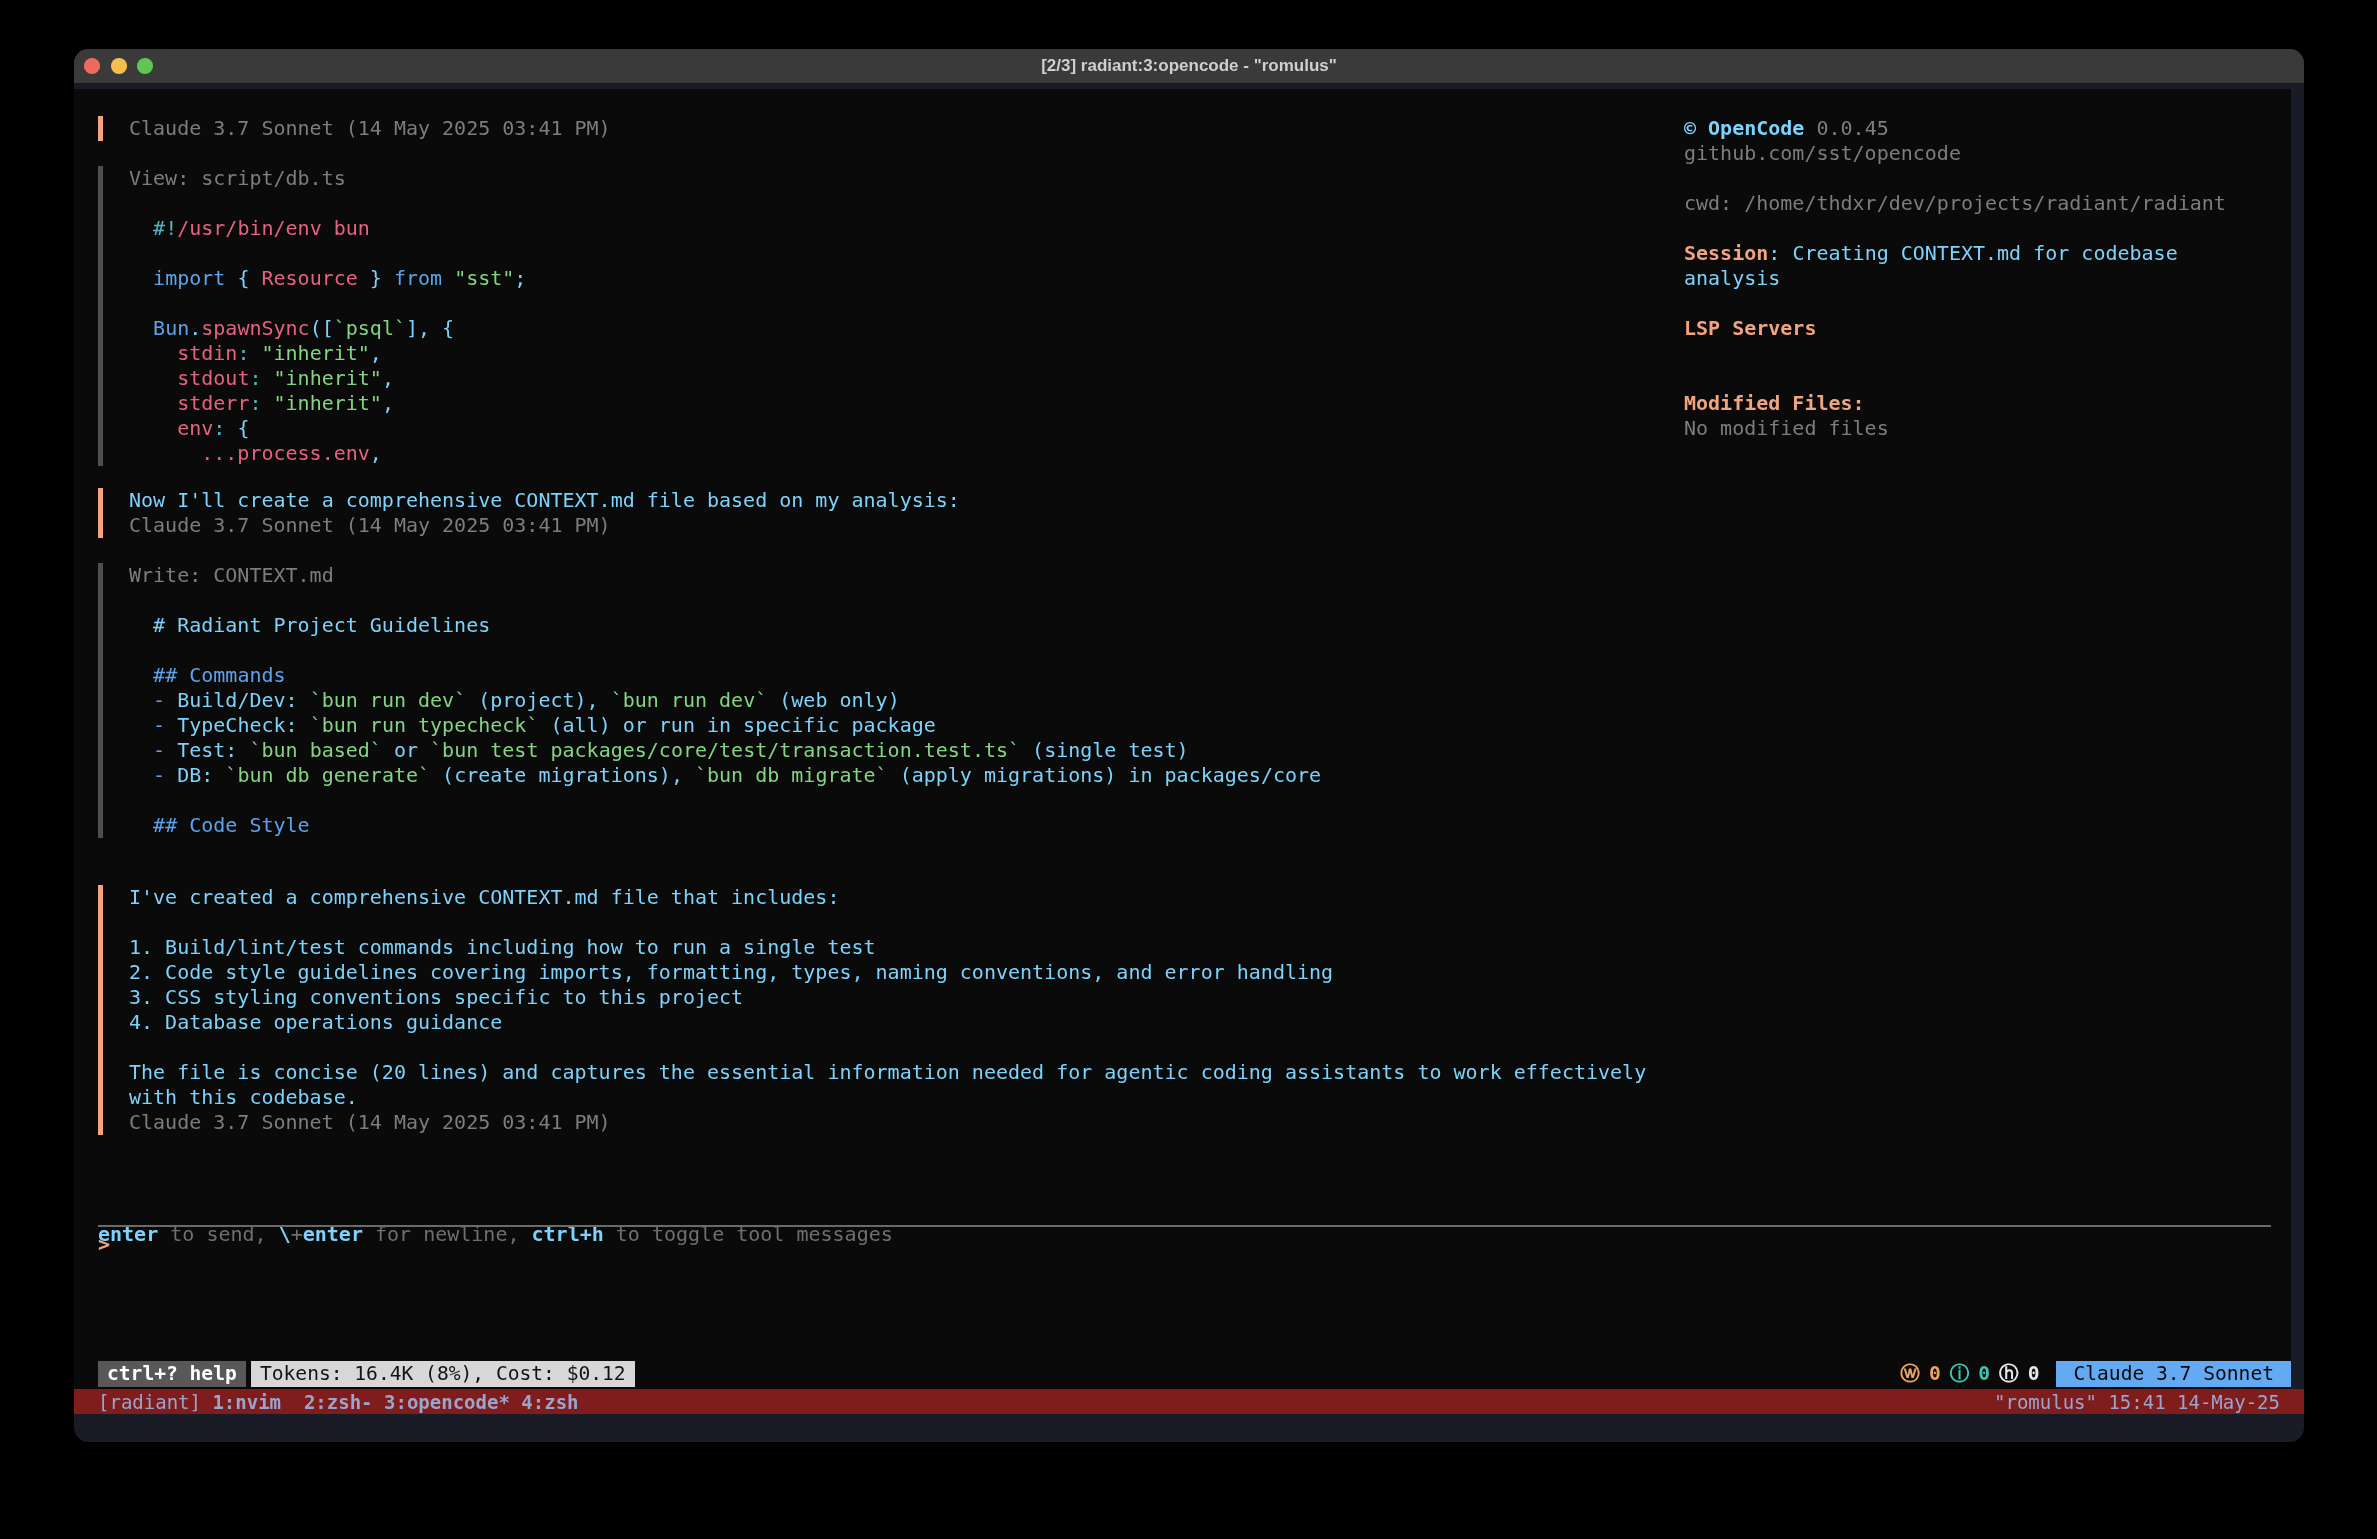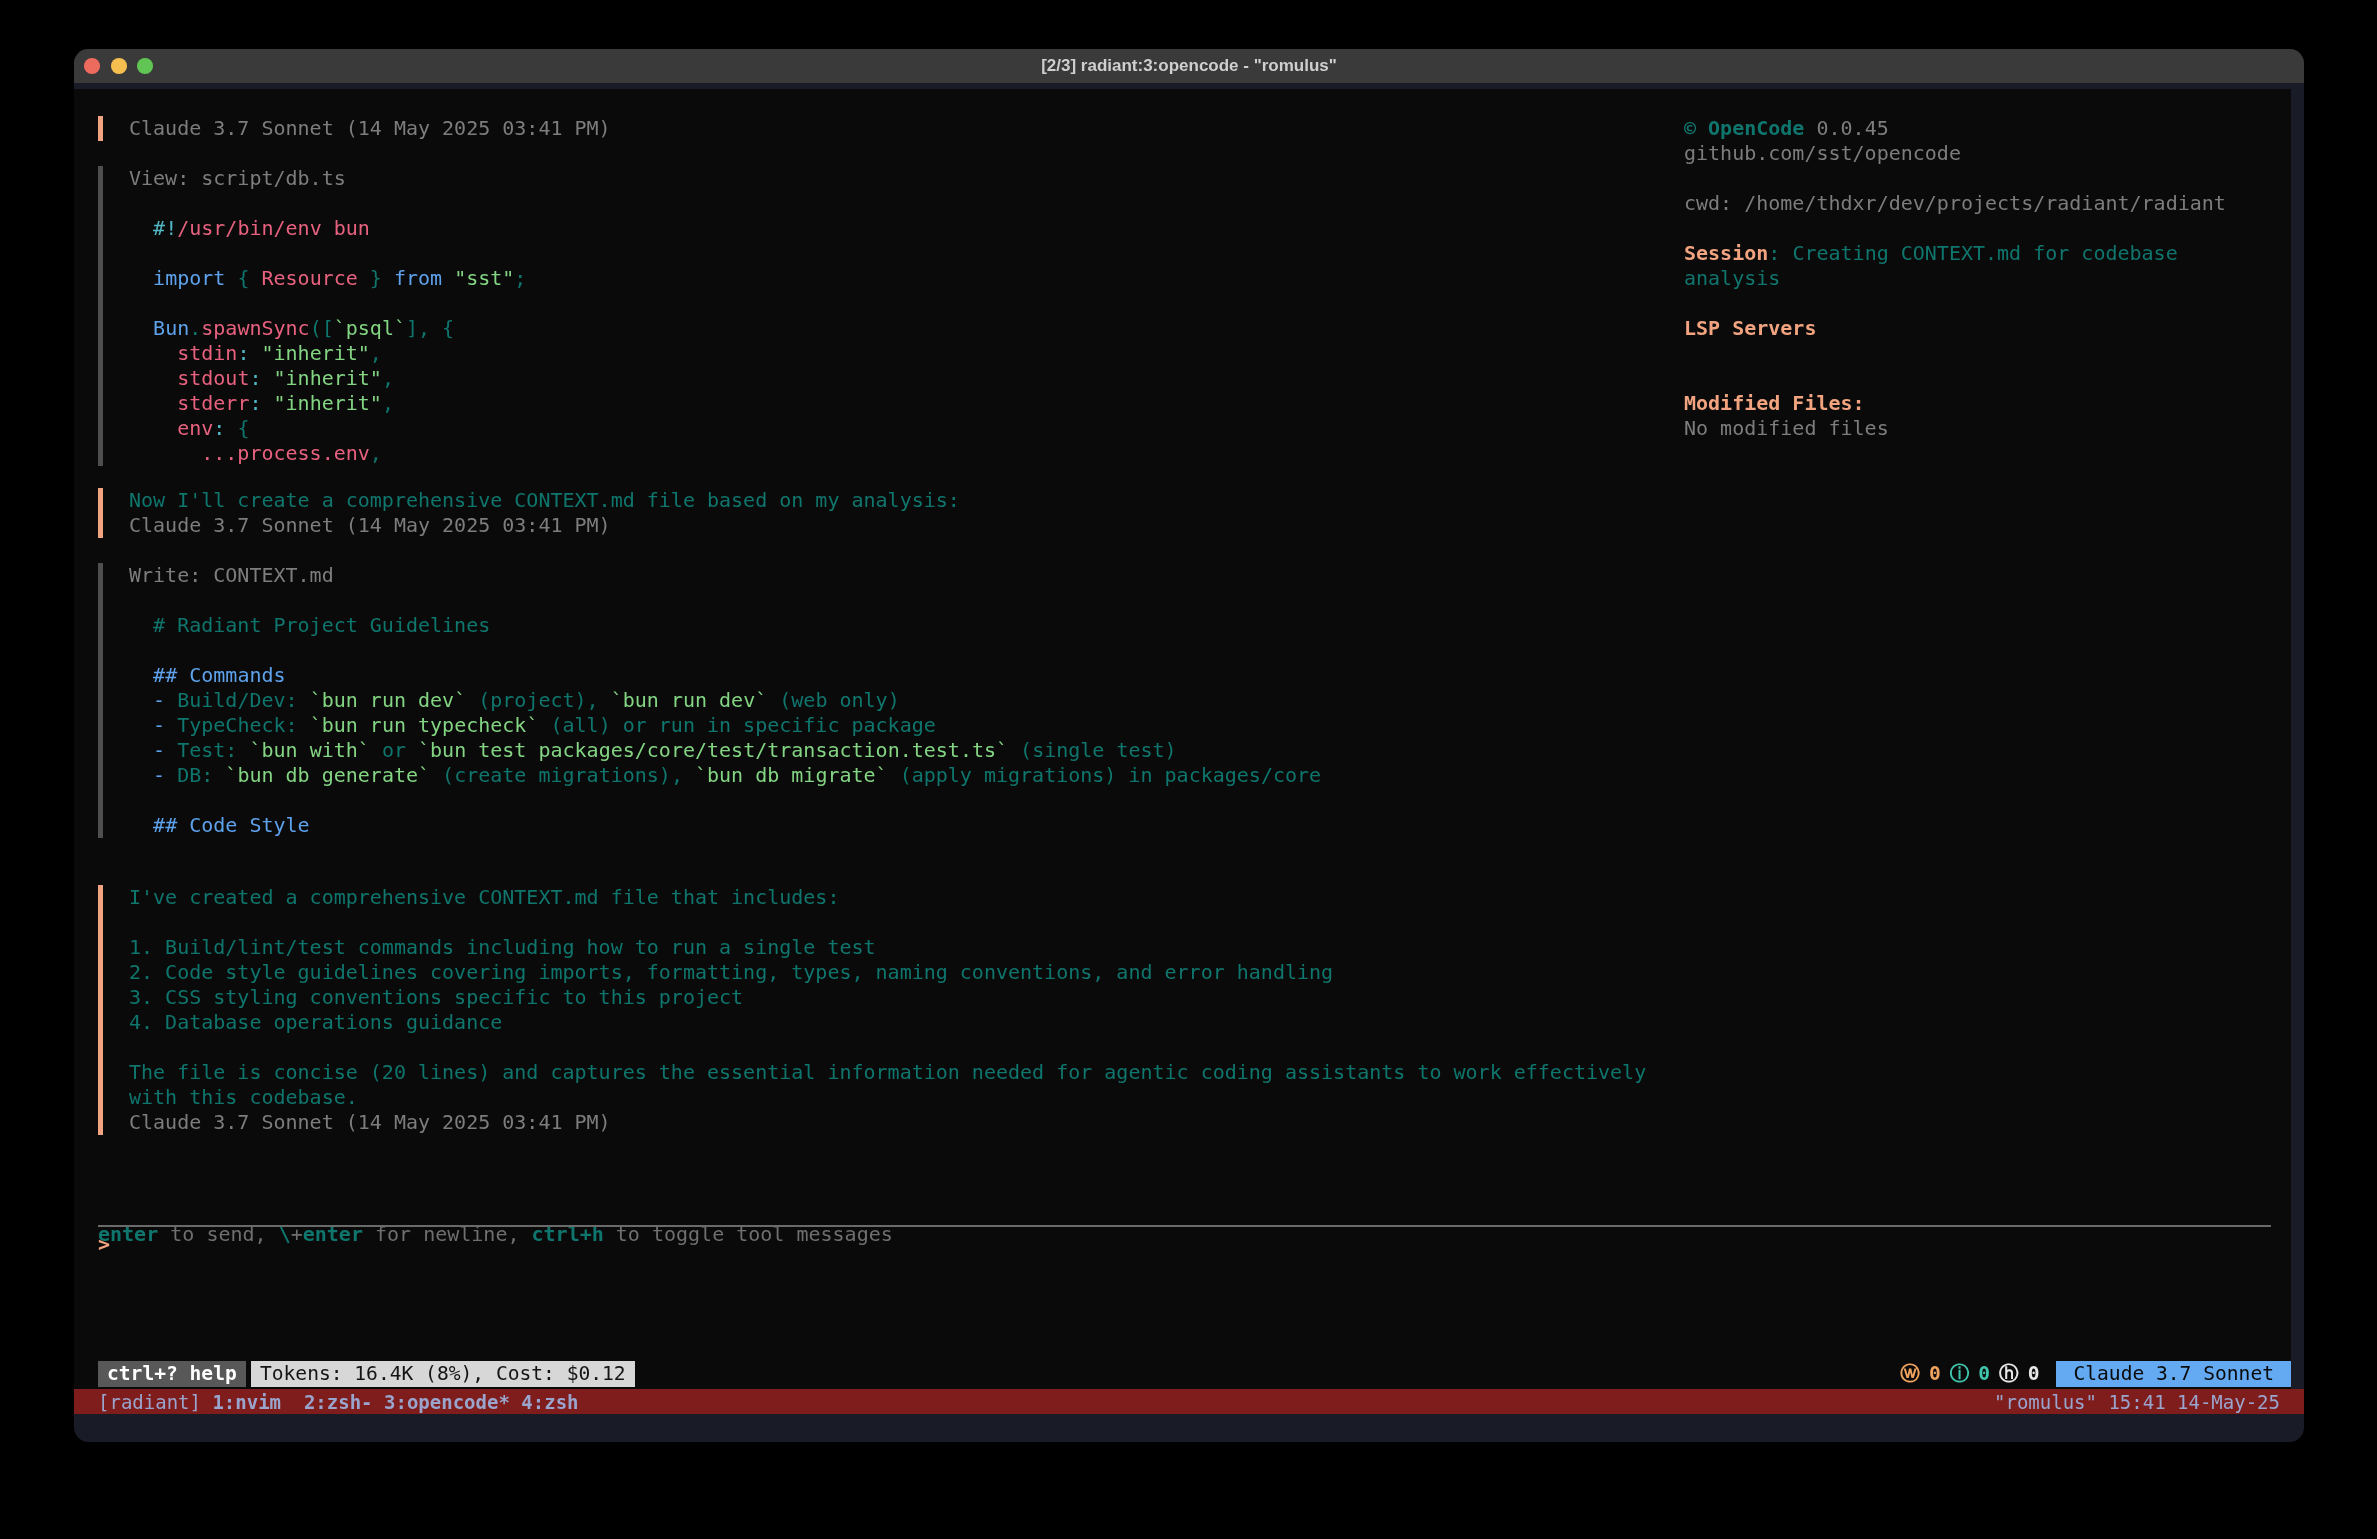--- a/index.html
+++ b/index.html
@@ -14,21 +14,21 @@
   .tl.red{left:10.4px;background:#ed6a5e;}
   .tl.yellow{left:37px;background:#f4bf4f;}
   .tl.green{left:63px;background:#61c554;}
   .title-text{position:absolute;left:0;top:0;width:100%;height:34px;line-height:34px;
               text-align:center;color:#cfcfcf;font-weight:bold;font-size:17px;
               font-family:"Liberation Sans","DejaVu Sans",sans-serif;}
   
   .content{position:absolute;left:0;top:40px;width:2217px;height:1300px;background:#0a0a0a;}
   .tline{height:25px;line-height:25px;font-size:20px;white-space:pre;color:#e8e8e8;}
   .b{font-weight:bold;}
-  .c-white{color:#0f766e;}
+  .c-white{color:#7dd3fc;}
   .c-gray{color:#7d7d7d;}
   .c-dim{color:#6f6f6f;}
   .c-orange{color:#f2a37f;}
   .c-blue{color:#5ea2ec;}
   .c-pink{color:#e8627f;}
   .c-green{color:#83d583;}
   .c-cyan{color:#4fb8c4;}
   .block{position:absolute;left:24px;padding-left:26px;}
   .block.orange{border-left:5.2px solid #f2a37f;}
   .block.gray{border-left:5.2px solid #4f4f4f;}
@@ -94,21 +94,21 @@
           <div class="tline"><span class="c-gray">Claude 3.7 Sonnet (14 May 2025 03:41 PM)</span></div>
         </div>
       <div class="block gray" style="top:474px">
           <div class="tline"><span class="c-gray">Write: CONTEXT.md</span></div>
           <div class="tline">&nbsp;</div>
           <div class="tline"><span class="c-white">  # Radiant Project Guidelines</span></div>
           <div class="tline">&nbsp;</div>
           <div class="tline"><span class="c-white">  </span><span class="c-blue">## Commands</span></div>
           <div class="tline"><span class="c-white">  </span><span class="c-blue">-</span><span class="c-white"> Build/Dev: </span><span class="c-green">`bun run dev`</span><span class="c-white"> (project), </span><span class="c-green">`bun run dev`</span><span class="c-white"> (web only)</span></div>
           <div class="tline"><span class="c-white">  </span><span class="c-blue">-</span><span class="c-white"> TypeCheck: </span><span class="c-green">`bun run typecheck`</span><span class="c-white"> (all) or run in specific package</span></div>
-          <div class="tline"><span class="c-white">  </span><span class="c-blue">-</span><span class="c-white"> Test: </span><span class="c-green">`bun with`</span><span class="c-white"> or </span><span class="c-green">`bun test packages/core/test/transaction.test.ts`</span><span class="c-white"> (single test)</span></div>
+          <div class="tline"><span class="c-white">  </span><span class="c-blue">-</span><span class="c-white"> Test: </span><span class="c-green">`bun based`</span><span class="c-white"> or </span><span class="c-green">`bun test packages/core/test/transaction.test.ts`</span><span class="c-white"> (single test)</span></div>
           <div class="tline"><span class="c-white">  </span><span class="c-blue">-</span><span class="c-white"> DB: </span><span class="c-green">`bun db generate`</span><span class="c-white"> (create migrations), </span><span class="c-green">`bun db migrate`</span><span class="c-white"> (apply migrations) in packages/core</span></div>
           <div class="tline">&nbsp;</div>
           <div class="tline"><span class="c-white">  </span><span class="c-blue">## Code Style</span></div>
         </div>
       <div class="block orange" style="top:796px">
           <div class="tline"><span class="c-white">I've created a comprehensive CONTEXT.md file that includes:</span></div>
           <div class="tline">&nbsp;</div>
           <div class="tline"><span class="c-white">1. Build/lint/test commands including how to run a single test</span></div>
           <div class="tline"><span class="c-white">2. Code style guidelines covering imports, formatting, types, naming conventions, and error handling</span></div>
           <div class="tline"><span class="c-white">3. CSS styling conventions specific to this project</span></div>

